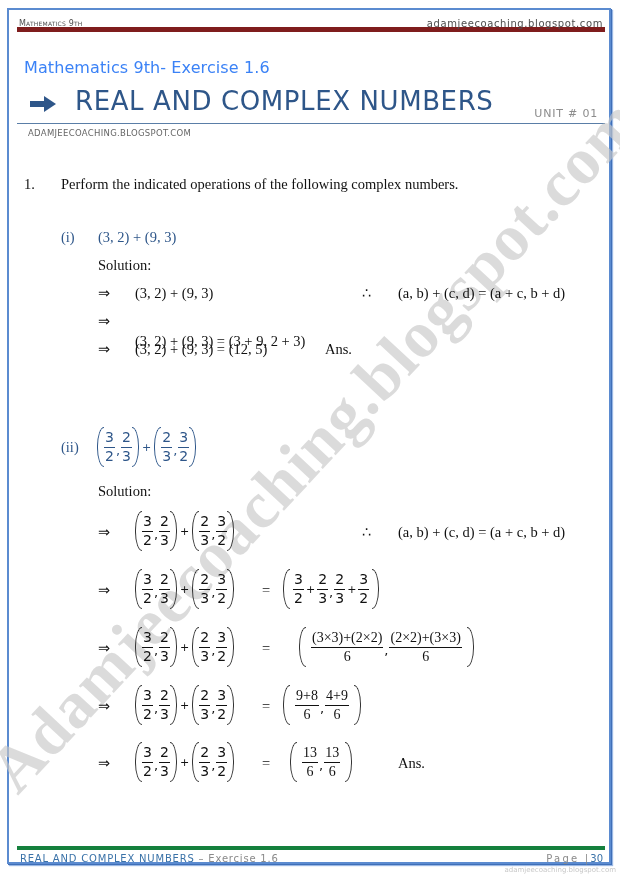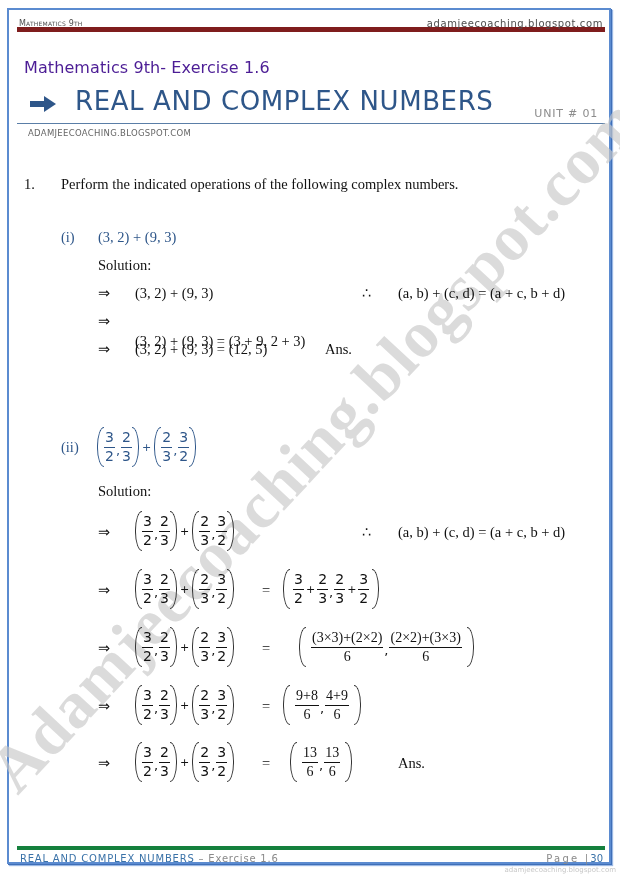--- a/index.html
+++ b/index.html
@@ -16,21 +16,21 @@
   .running-head {
     position: absolute; left: 17px; top: 18px; width: 588px; height: 14px;
     border-bottom: 5px solid #7f1d1d;
     font-family: "DejaVu Sans", sans-serif;
   }
   .running-head .left { position: absolute; left: 2px; top: 1px; font-size: 8px; color: #4d4d4d; font-variant: small-caps; letter-spacing: 0.2px; }
   .running-head .right { position: absolute; right: 2px; top: 0px; font-size: 10px; color: #4d4d4d; letter-spacing: 0.6px; }
 
   .subtitle {
     position: absolute; left: 24px; top: 58px; font-family: "DejaVu Sans", sans-serif;
-    font-size: 16px; color: #4c1d95; letter-spacing: 0.1px;
+    font-size: 16px; color: #3b82f6; letter-spacing: 0.1px;
   }
   .chapter-arrow { position: absolute; left: 28px; top: 94px; width: 30px; height: 20px; }
   .chapter-title {
     position: absolute; left: 75px; top: 86px; font-family: "DejaVu Sans", sans-serif;
     font-size: 26px; color: #2e5689; letter-spacing: 0.6px; font-weight: normal;
   }
   .unit-label {
     position: absolute; right: 22px; top: 107px; font-family: "DejaVu Sans", sans-serif;
     font-size: 11px; color: #8c8c8c; letter-spacing: 0.8px;
   }

